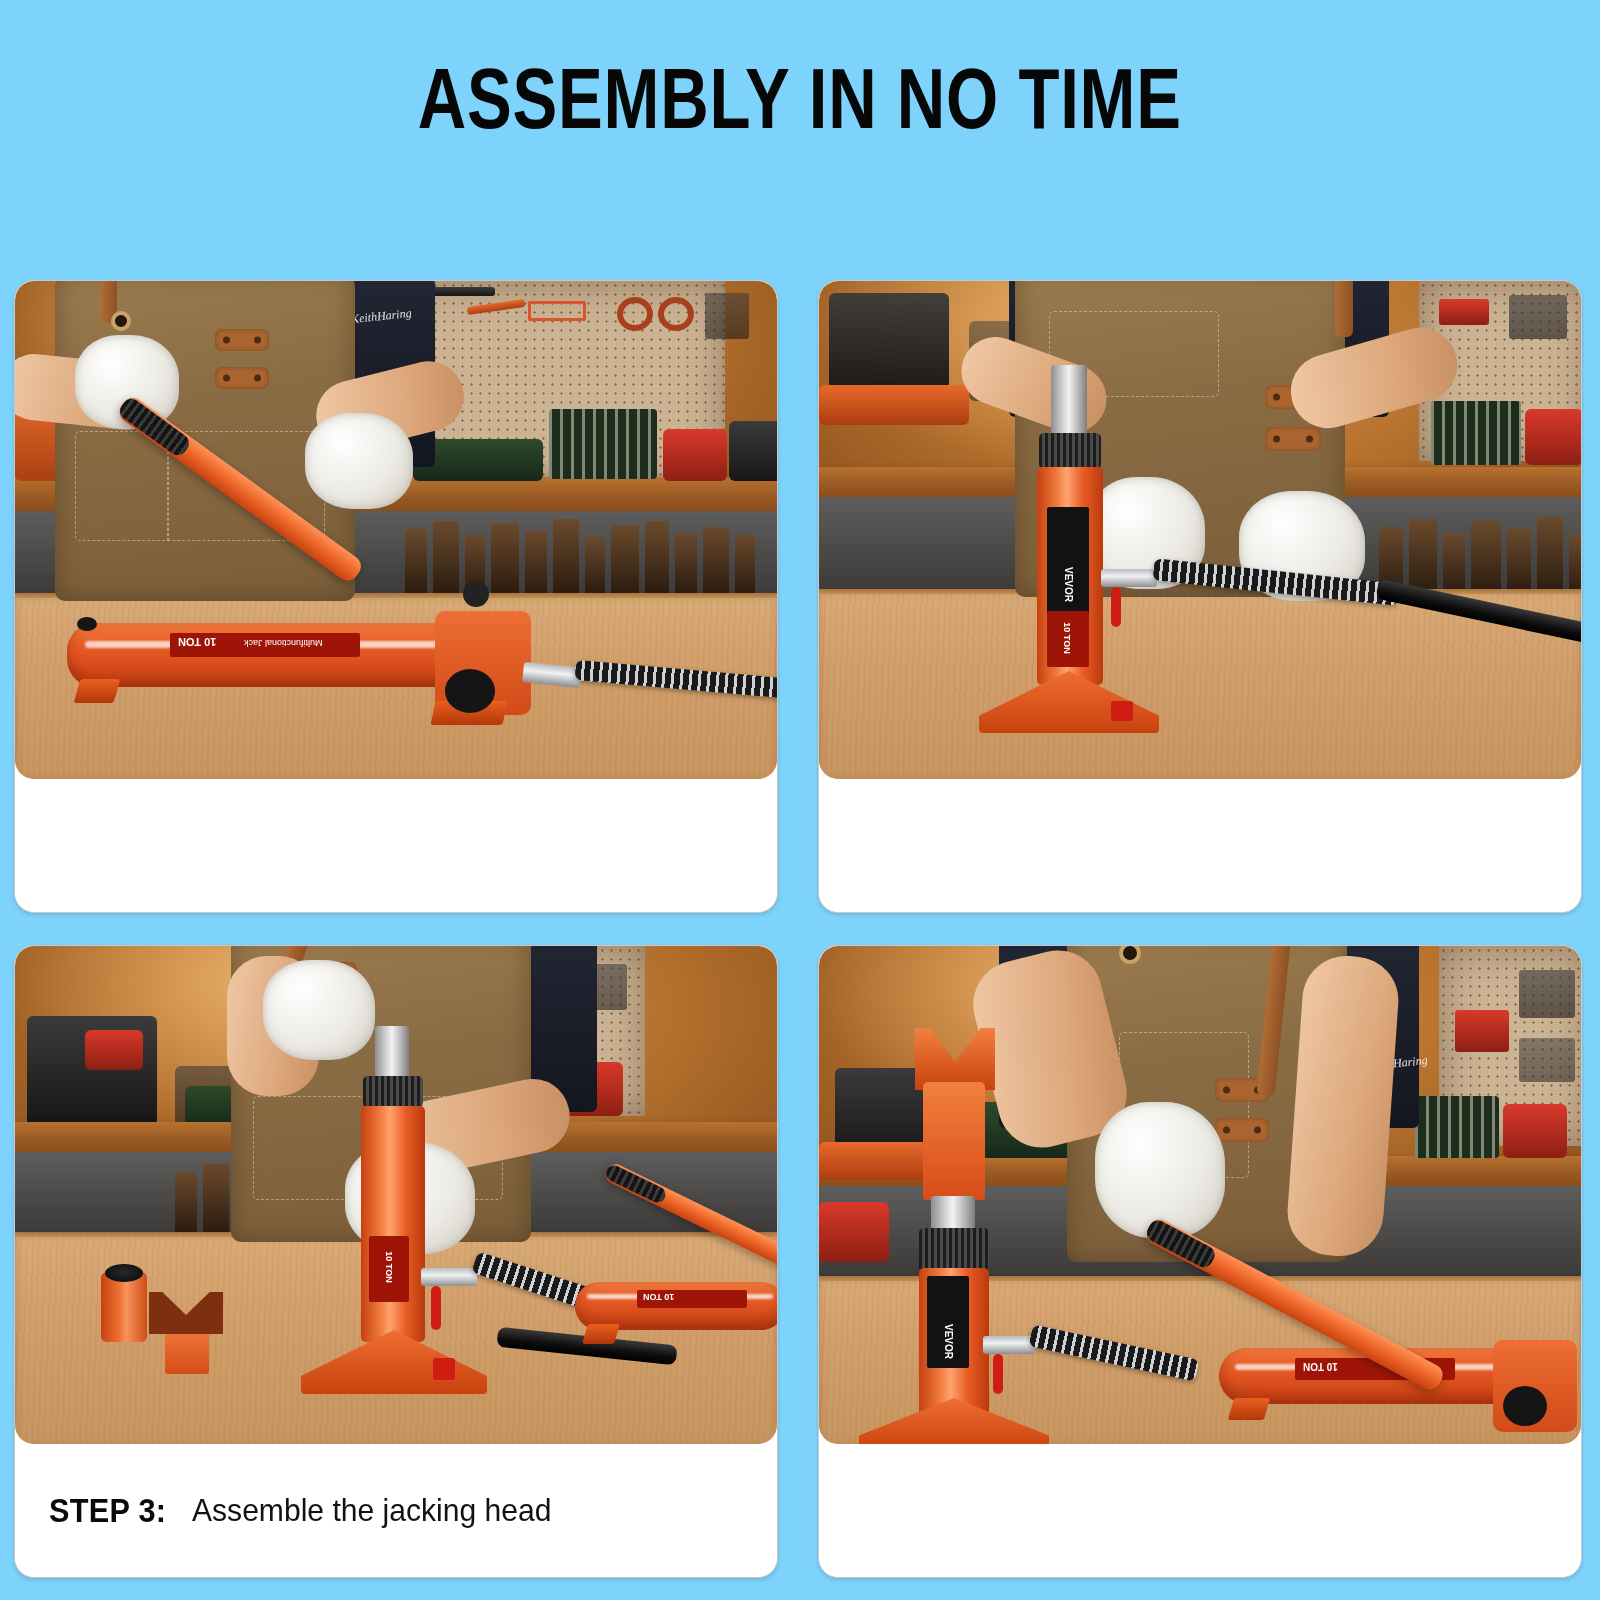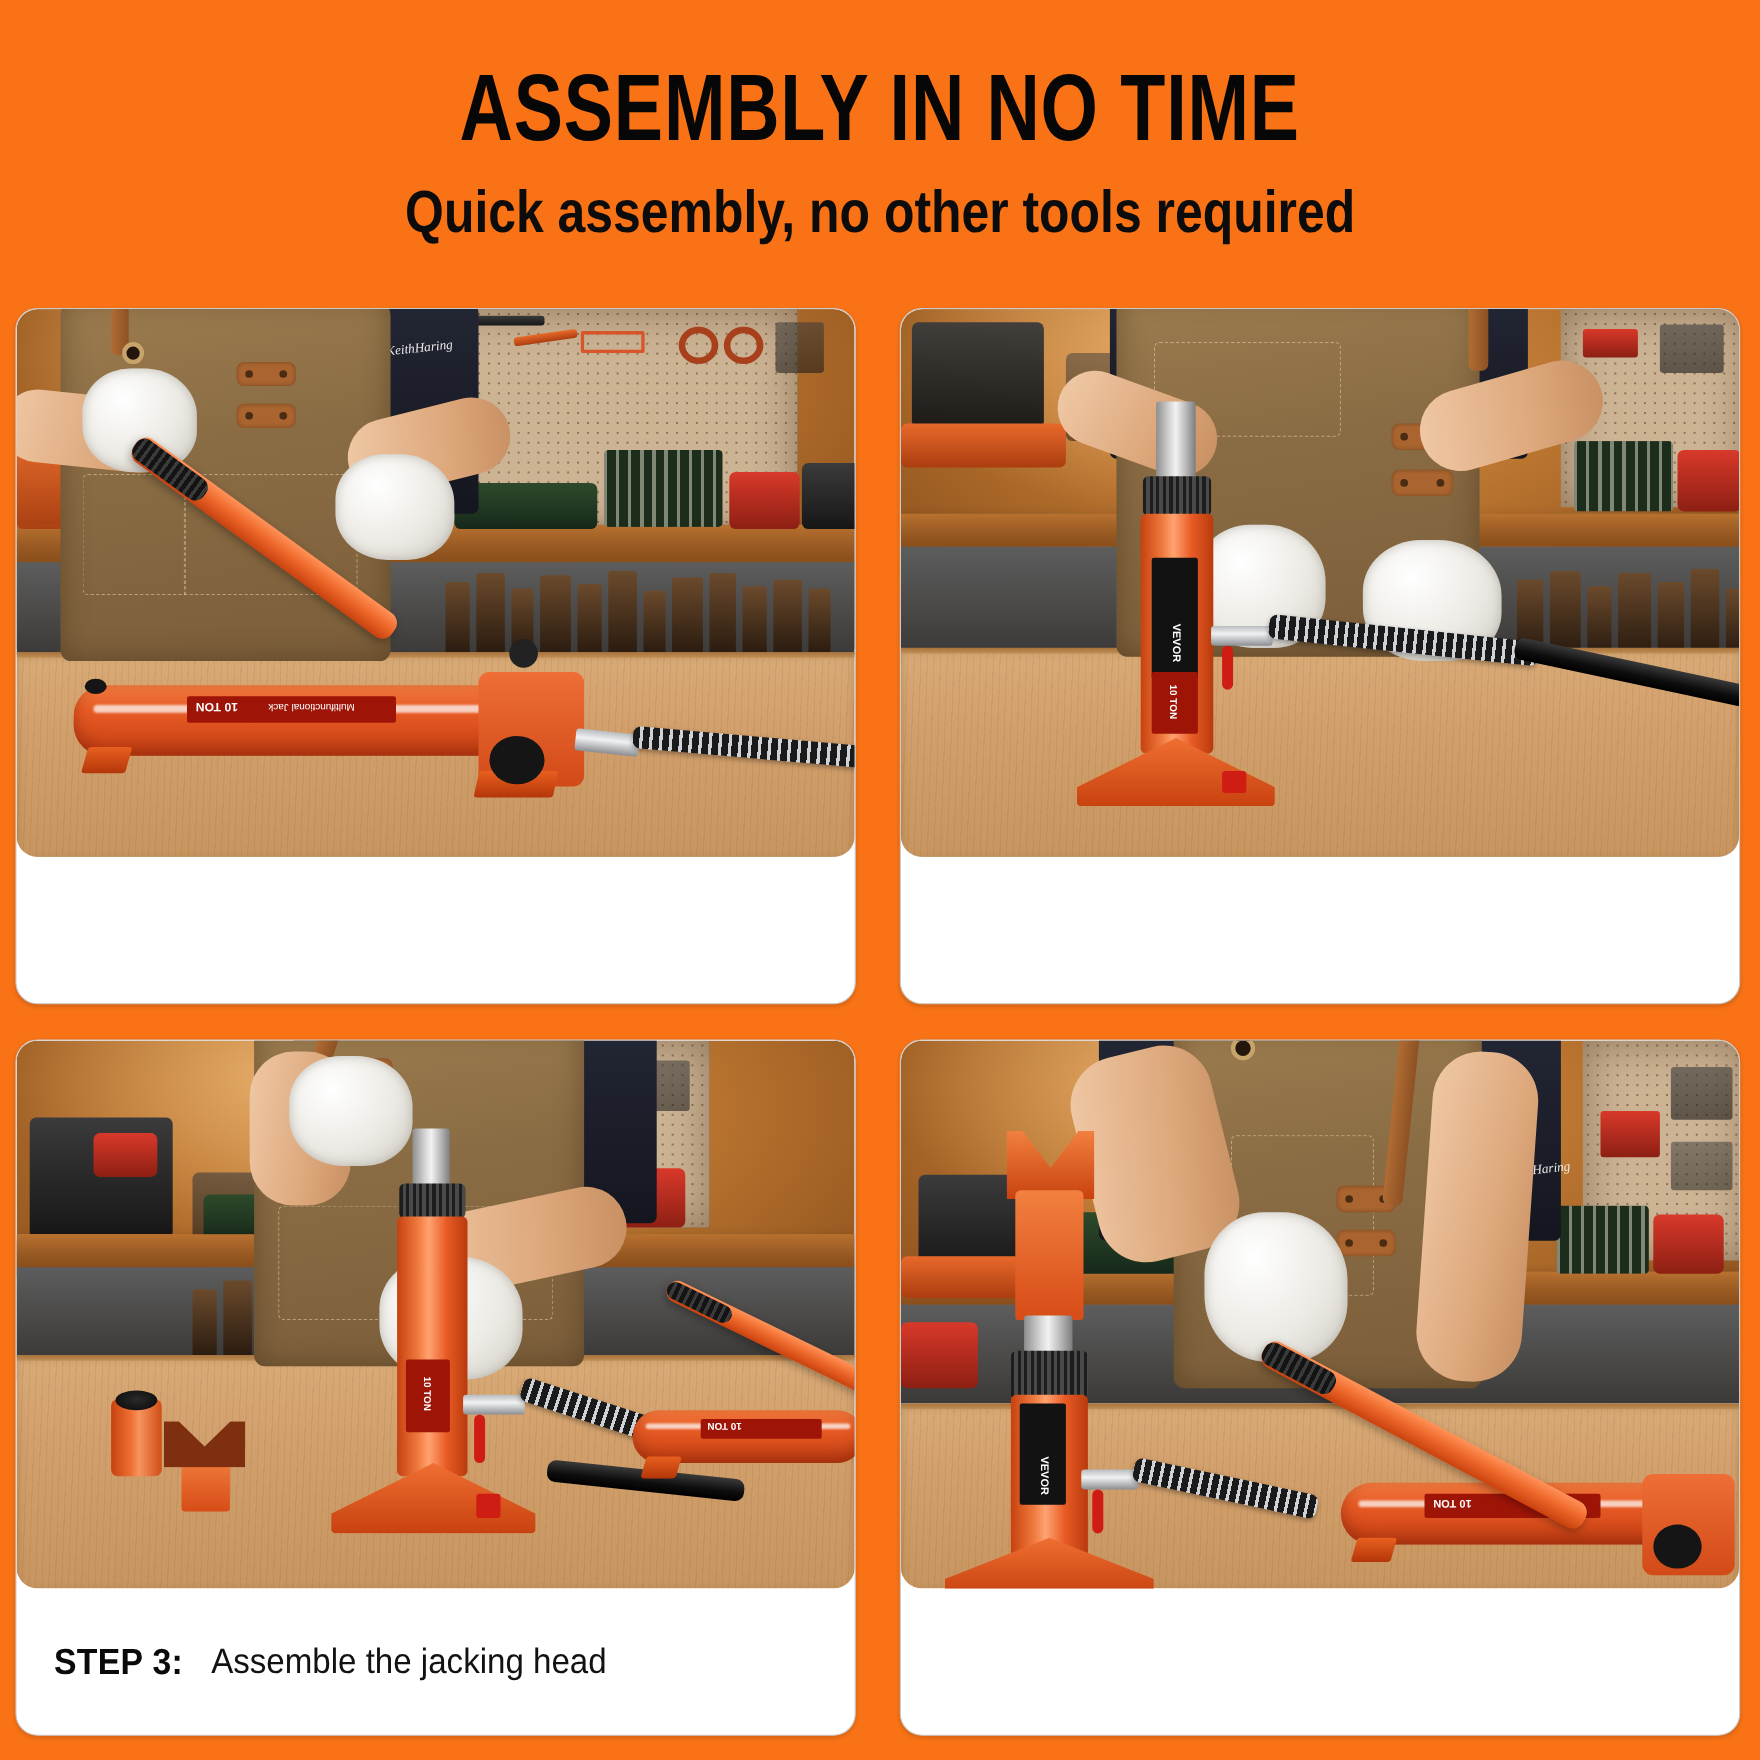--- a/index.html
+++ b/index.html
@@ -5,21 +5,21 @@
   * { box-sizing: border-box; margin: 0; padding: 0; }
 
   body {
     width: 1600px;
     height: 1600px;
     background: #ffffff;
     font-family: "Liberation Sans", sans-serif;
     overflow: hidden;
   }
 
-  .page { position: relative; width: 1600px; height: 1600px; background: #f97316; }
+  .page { position: relative; width: 1600px; height: 1600px; background: #7dd3fc; }
 
   
   .heading-block { text-align: center; padding-top: 56px; }
 
   .main-title {
     font-family: "Liberation Sans", sans-serif;
     font-weight: bold;
     font-size: 86px;
     line-height: 0.98;
     letter-spacing: 1px;
@@ -321,23 +321,20 @@
   .pegboard-tool { position: absolute; border-radius: 3px; }
 </style>
 </head>
 <body>
 
 <div class="page">
 
   <div class="heading-block">
     <div>
       <span class="main-title">ASSEMBLY IN NO TIME</span>
-    </div>
-    <div>
-      <span class="sub-title">Quick assembly, no other tools required</span>
     </div>
   </div>
 
   <div class="grid">
 
     <div class="card">
       <div class="photo">
         <div class="scene">
           <div class="wall"></div>
           <div class="wall-glow"></div>

